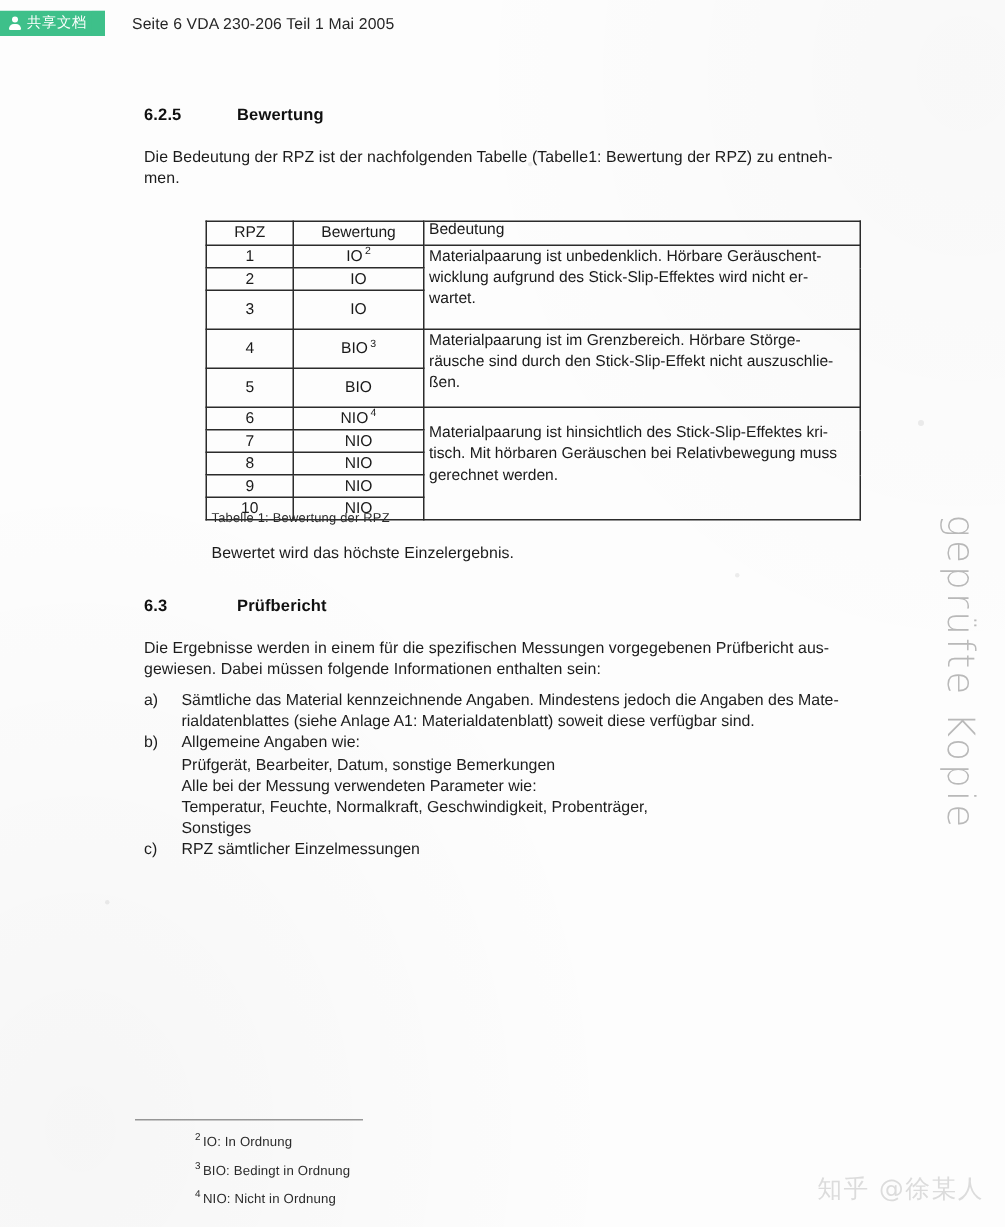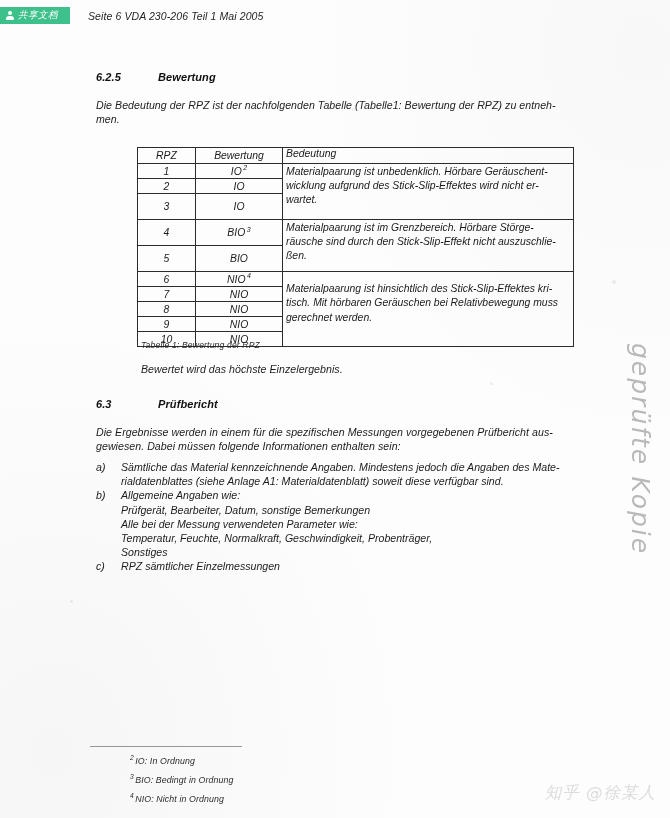--- a/index.html
+++ b/index.html
@@ -10,21 +10,20 @@
   body {
     font-family: "Liberation Sans", "DejaVu Sans", sans-serif;
     color: #1a1a1a;
   }
   #page {
     position: relative;
     width: 670px;
     height: 818px;
     overflow: hidden;
     background: #fdfdfd;
-    font-style: italic;
   }
   
   #page::after {
     content: "";
     position: absolute;
     inset: 0;
     pointer-events: none;
     background:
       radial-gradient(ellipse at 8% 92%, rgba(0,0,0,0.028), rgba(0,0,0,0) 42%),
       radial-gradient(ellipse at 96% 6%, rgba(0,0,0,0.02), rgba(0,0,0,0) 38%);

